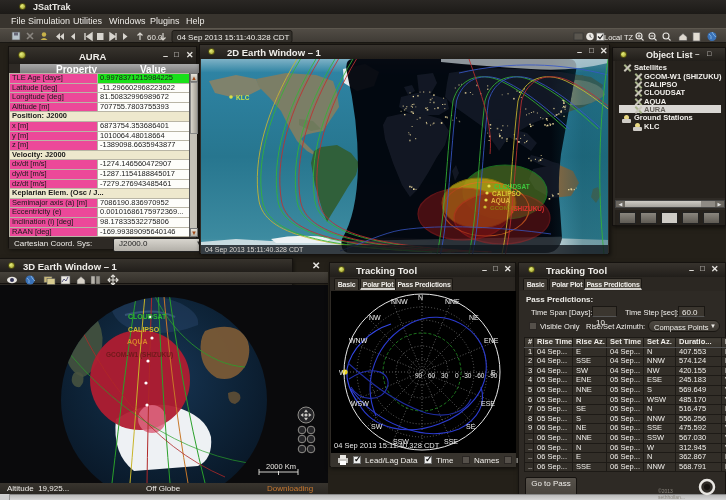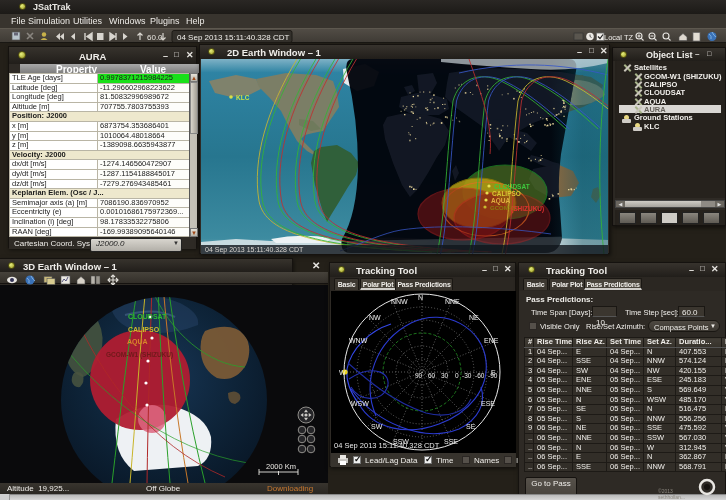--- a/index.html
+++ b/index.html
@@ -16,21 +16,21 @@
 .wctl{position:absolute;color:#e8e6e2;font-size:9px;font-weight:bold;line-height:1;}
 .ticon{position:absolute;width:7px;height:7px;border-radius:50%;background:radial-gradient(circle at 35% 35%,#e8f080,#96941c);border:1px solid #55530e;}
 
 .tabbar{position:absolute;left:0;right:0;height:14px;background:#2b2722;}
 .tab{position:absolute;top:1px;height:12px;background:#3d3831;color:#efede9;font-size:7px;font-weight:bold;text-align:center;line-height:12px;border:1px solid #1a1713;border-bottom:none;border-radius:2px 2px 0 0;white-space:nowrap;overflow:hidden;letter-spacing:-0.2px;}
 .tab.act{background:#4a453d;border-bottom:2px solid #cfcdc9;}
 .cb{position:absolute;width:8px;height:8px;background:#efefee;border:1px solid #777;}
 .cb.off{background:#55504a;border:1px solid #2a2623;}
 .cb .t{position:absolute;left:0px;top:-3px;color:#111;font-size:9px;font-weight:bold;}
 #atab td{font-size:7.5px;color:#1a1a1a;border:1px solid #b9b5a5;padding:0 0 0 2px;height:8.6px;line-height:8.6px;white-space:nowrap;overflow:hidden;}
-#atab td:first-child{background:#ffffff;}
+#atab td:first-child{background:#ec4899;}
 #atab td:last-child{background:#fdfdfa;}
 #atab tr.sec td{background:#eee8cd;font-weight:bold;}
 .sat{position:absolute;width:9px;height:8px;}
 .sat:before{content:"";position:absolute;left:0;top:3px;width:9px;height:2px;background:#a8b48a;transform:rotate(45deg);}
 .sat:after{content:"";position:absolute;left:0;top:3px;width:9px;height:2px;background:#c8c4ba;transform:rotate(-45deg);}
 #objlist span{white-space:nowrap;}
 .gs{position:absolute;width:9px;height:9px;}
 .gs:before{content:"";position:absolute;left:2px;top:0;width:5px;height:5px;border-radius:50%;background:#e8d884;}
 .gs:after{content:"";position:absolute;left:0;top:4px;width:9px;height:4px;background:#cfccc6;border-radius:1px;}
 .tbtn{position:absolute;top:2px;width:17px;height:12px;background:linear-gradient(#8a867e,#5f5b54);border:1px solid #222;}
@@ -187,21 +187,21 @@
         </table>
 
  <div class="abs" style="left:180px;top:26px;width:8px;height:164px;background:#c6c2b8;border-left:1px solid #555;">
   <div class="abs" style="left:0;top:0;width:8px;height:9px;background:linear-gradient(#e8e4da,#b8b4aa);border:1px solid #777;color:#a04818;font-size:6px;text-align:center;line-height:8px;">▲</div>
   <div class="abs" style="left:0;top:9px;width:8px;height:52px;background:linear-gradient(90deg,#d8d4ca,#a5a198);border:1px solid #888;"></div>
   <div class="abs" style="left:0;bottom:0;width:8px;height:9px;background:linear-gradient(#e8e4da,#b8b4aa);border:1px solid #777;color:#a04818;font-size:6px;text-align:center;line-height:8px;">▼</div>
  </div>
 
  <div class="abs" style="left:0;top:190px;width:187px;height:12px;background:#2e2a25;color:#efede9;font-size:8px;">
   <span style="position:absolute;left:5px;top:2px;">Cartesian Coord. Sys:</span>
-  <div class="abs" style="left:81px;top:1px;width:92px;height:14px;background:linear-gradient(#d8d5ce,#b2afa8);border:1px solid #222;border-radius:2px;color:#222;font-style:italic;">
+  <div class="abs" style="left:104px;top:1px;width:92px;height:14px;background:linear-gradient(#d8d5ce,#b2afa8);border:1px solid #222;border-radius:2px;color:#222;">
    <span style="position:absolute;left:5px;top:0px;">J2000.0</span>
    <span style="position:absolute;right:2px;top:0.5px;color:#333;font-size:6px;">▼</span>
   </div>
  </div>
 </div>
 
 <div class="win" id="objlist" style="left:612px;top:47px;width:114px;height:179px;">
  <div class="wtitle" style="height:13px;">
           <div class="ticon" style="left:7px;top:3px;"></div>
   <span style="position:absolute;left:33px;top:2px;font-size:9px;">Object List</span>

